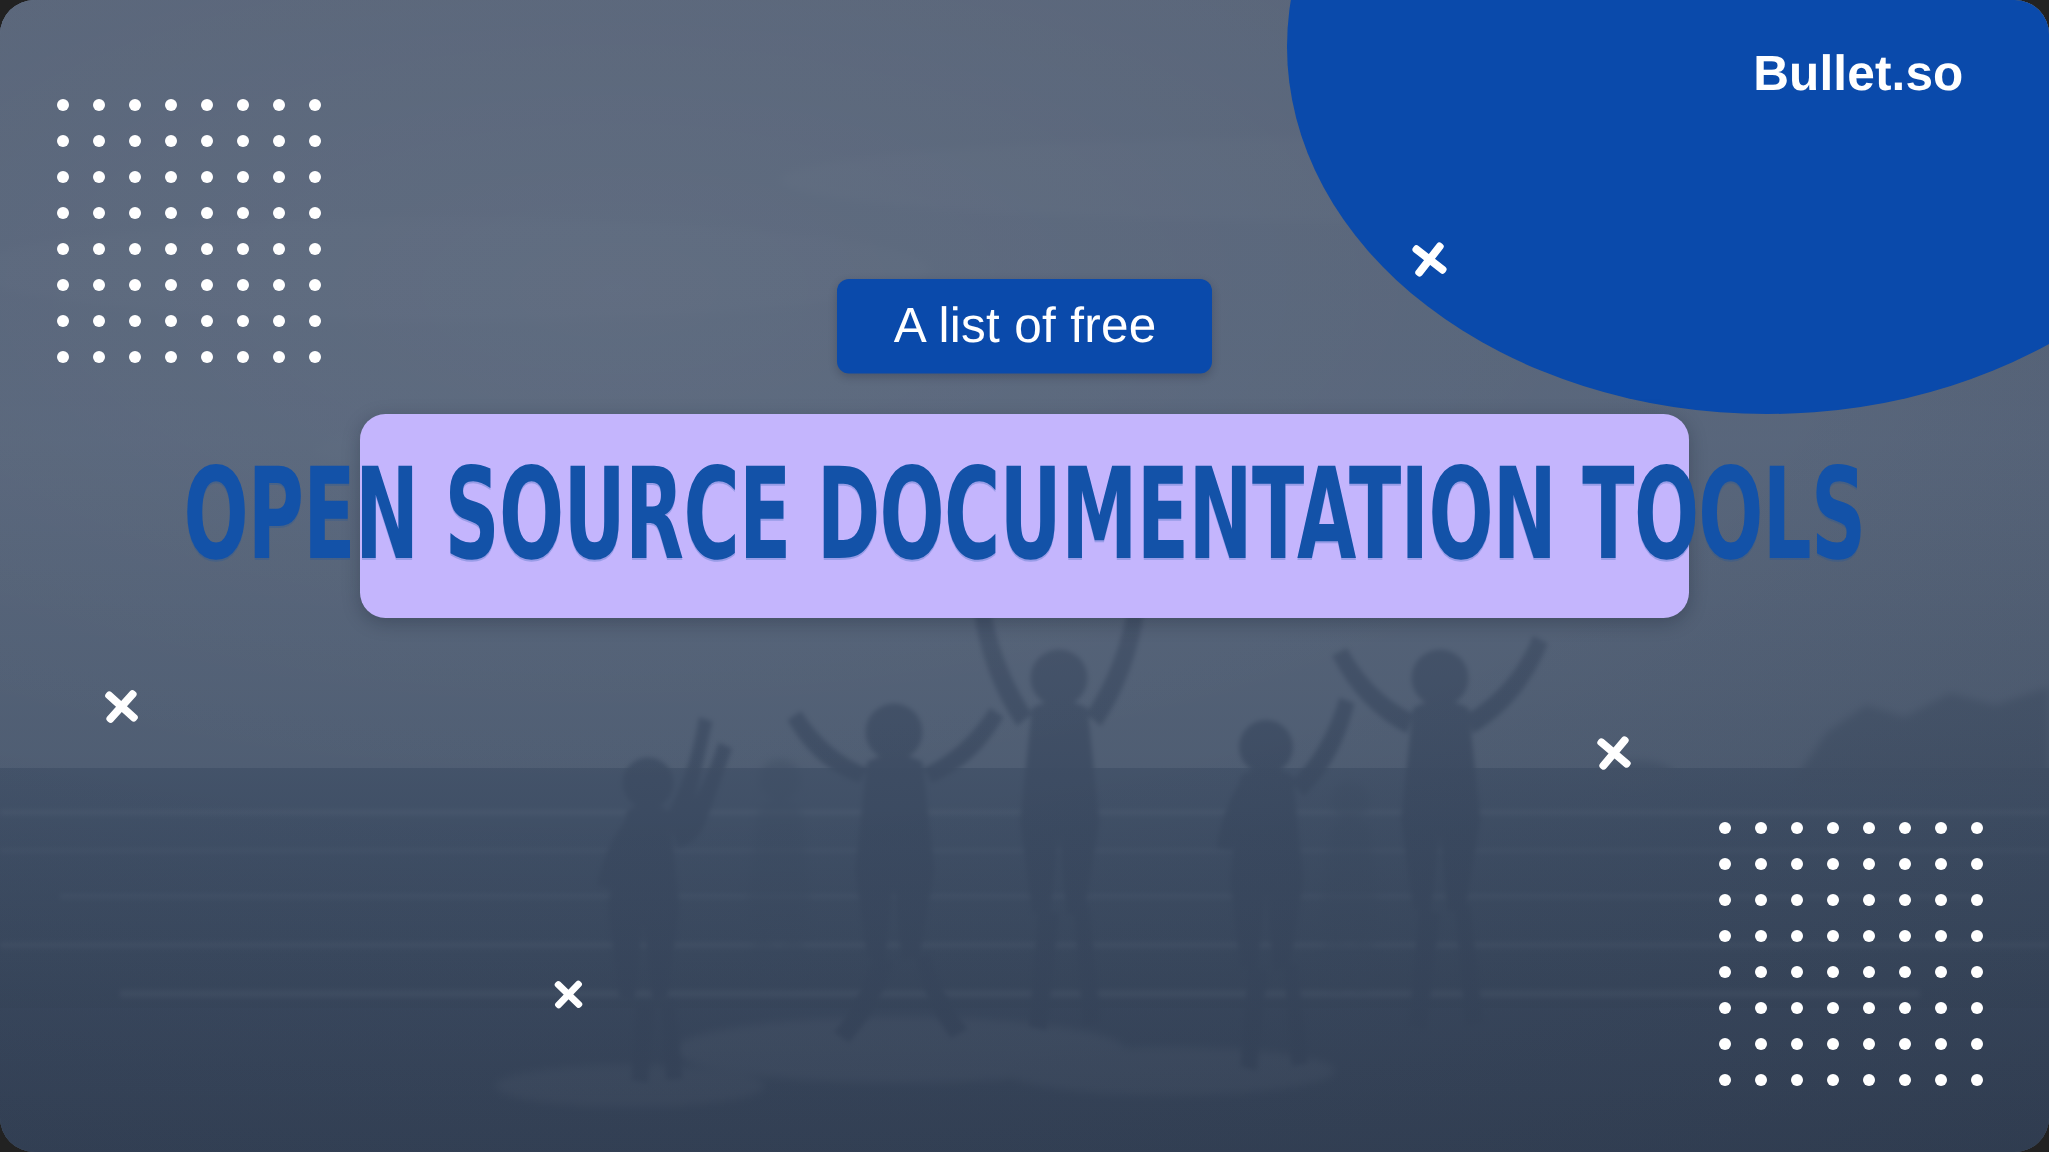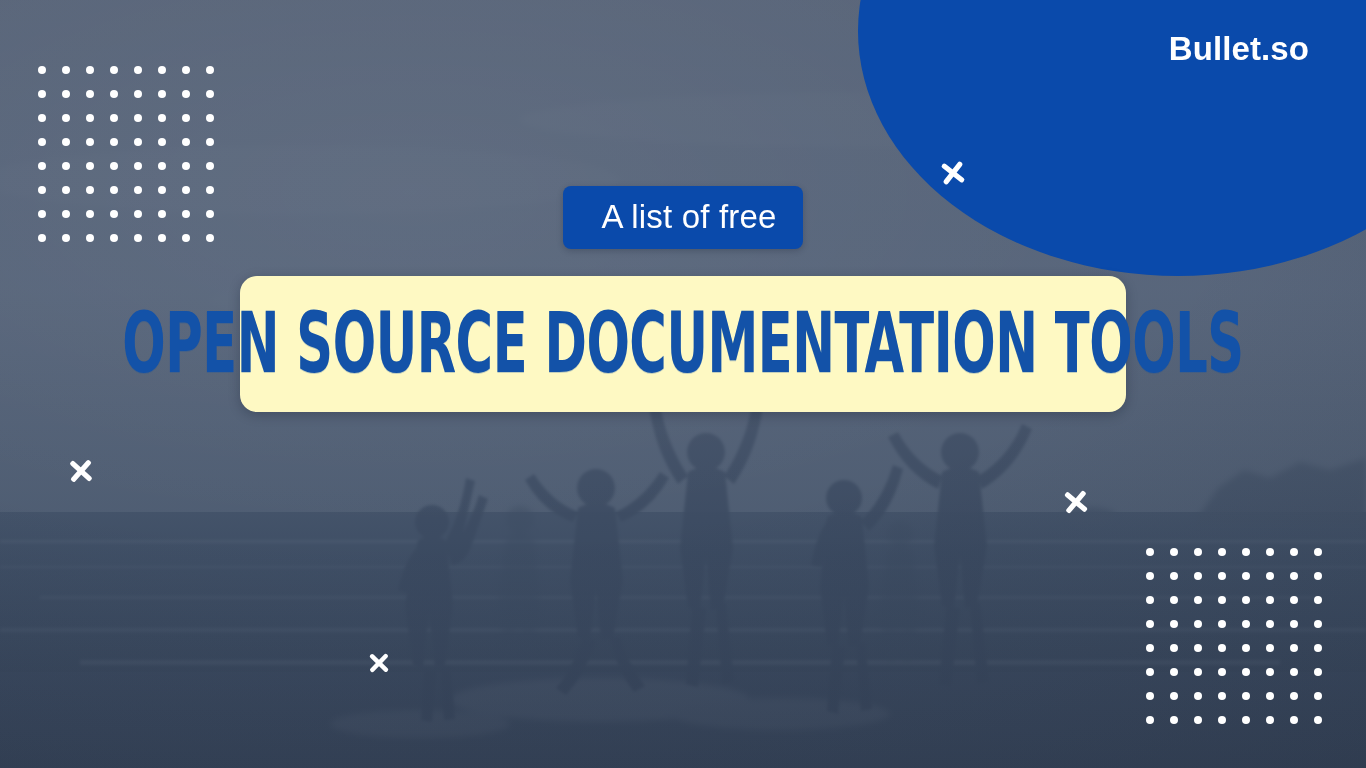--- a/index.html
+++ b/index.html
@@ -8,20 +8,21 @@
     padding: 0;
     background: #222;
   }
   .stage {
     position: relative;
     width: 1366px;
     height: 768px;
     overflow: hidden;
     font-family: "Liberation Sans", sans-serif;
     background: #4b5a70;
+    border-radius: 23px;
   }
 
   
   .photo-layer {
     position: absolute;
     inset: 0;
     z-index: 0;
   }
   .photo-layer svg { display: block; width: 100%; height: 100%; }
 
@@ -110,21 +111,21 @@
     top: 186px;
     display: flex;
     flex-direction: column;
     align-items: center;
   }
 
   .kicker {
     background: #0a4aab;
     color: #ffffff;
     border-radius: 8px;
-    padding: 14px 26px 16px 38px;
+    padding: 14px 37px 16px 38px;
     font-size: 33px;
     font-weight: normal;
     letter-spacing: 0.2px;
     line-height: 1;
     box-shadow: 0 2px 6px rgba(12,20,35,0.22);
   }
 
   .title-card {
     margin-top: 27px;
     background: #ffffff;
@@ -718,19 +719,19 @@
       <g transform="rotate(44 15 15)" fill="#ffffff">
         <rect x="12.4" y="1.5" width="5.2" height="27" rx="2.2"></rect>
         <rect x="1.5" y="12.4" width="27" height="5.2" rx="2.2"></rect>
       </g>
     </svg>
   </div>
 
   <div class="headline-stack">
     <div class="kicker" style="background: rgb(10, 74, 171);">A list of free</div>
 
-    <div class="title-card" style="background: #fef9c3;">
+    <div class="title-card" style="background: #c4b5fd;">
       <div class="title-text" style="color: rgb(19, 82, 168);">OPEN SOURCE DOCUMENTATION TOOLS</div>
     </div>
 
   </div>
 
 </div>
 
 </body></html>

